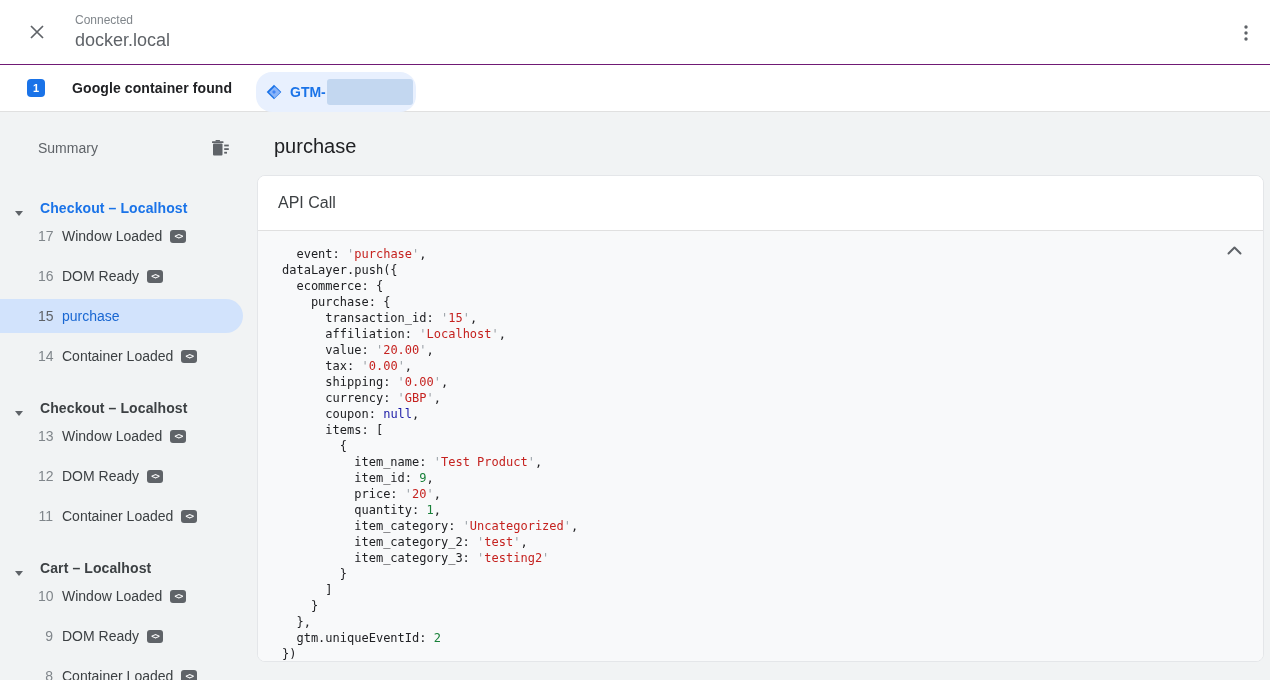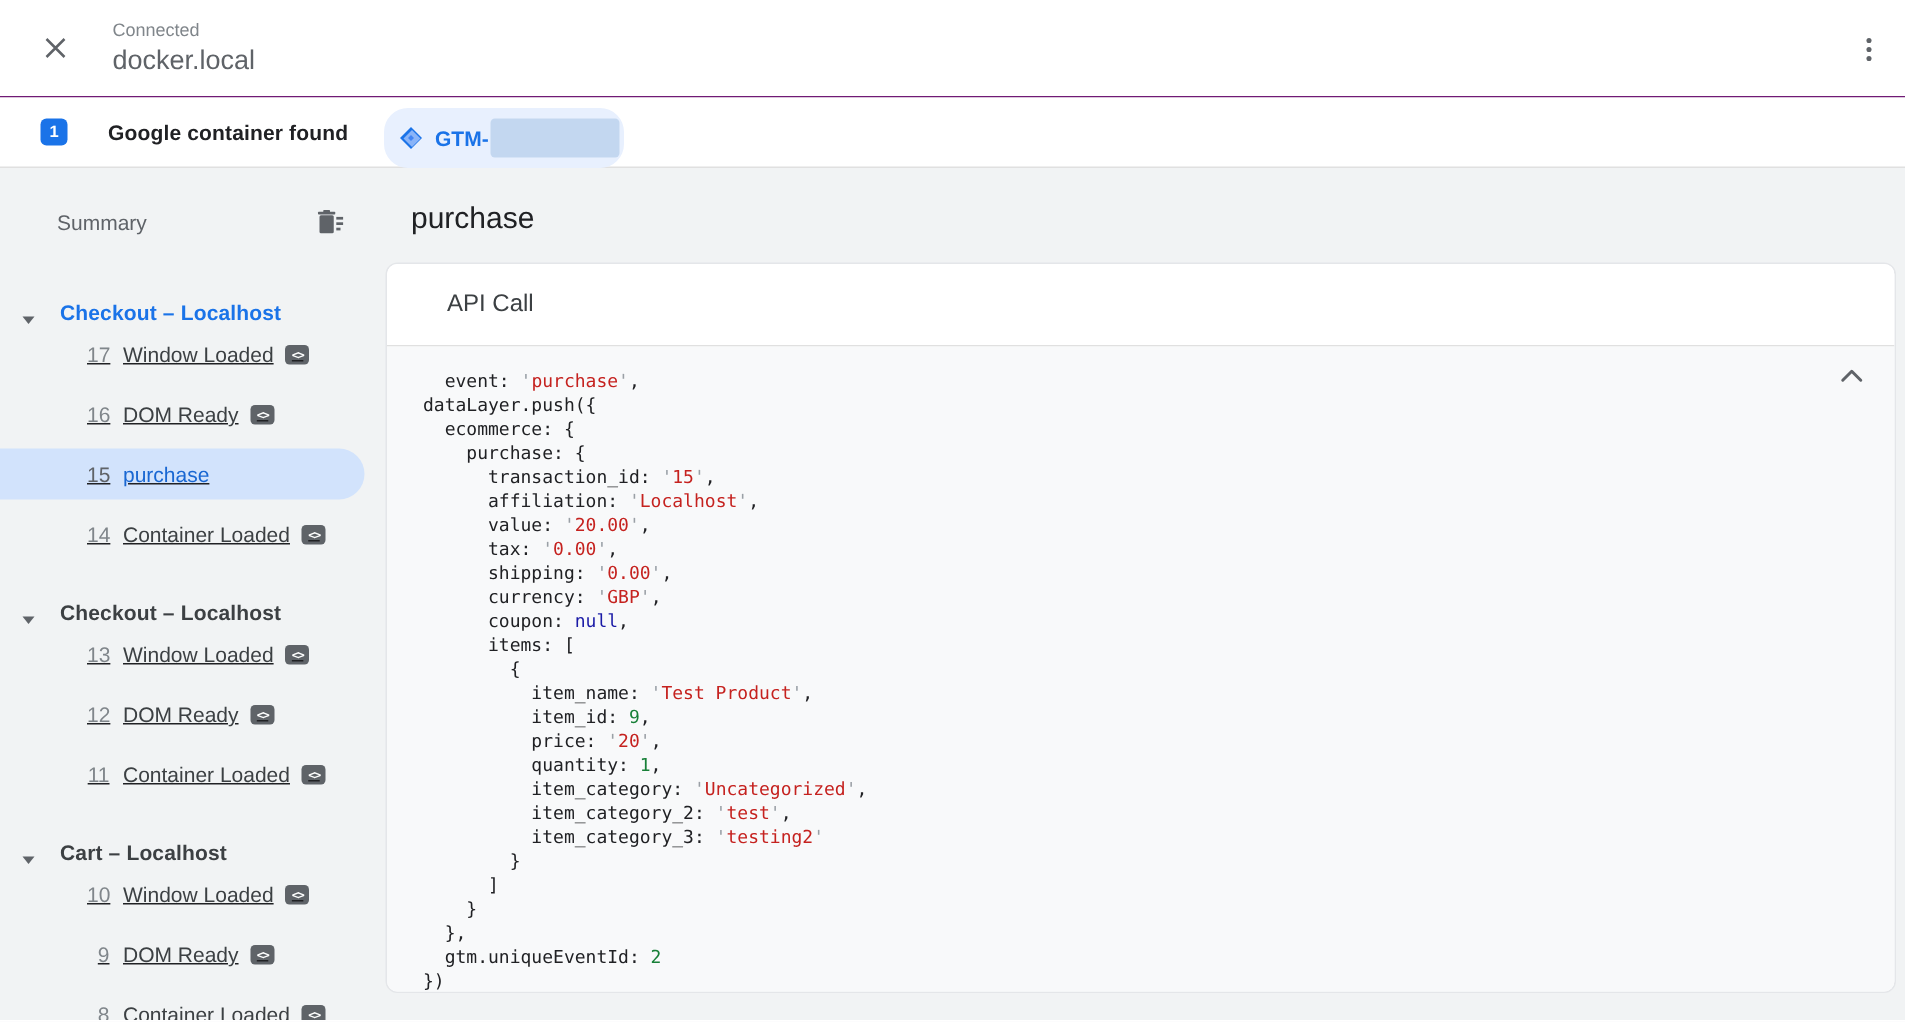--- a/index.html
+++ b/index.html
@@ -35,37 +35,37 @@
   .summary-row { margin-top: 22px; height: 28px; display: flex; align-items: center;
                  justify-content: space-between; padding: 0 27px 0 38px; cursor: pointer; }
   .summary-label { font-size: 14px; color: #5f6368; }
   .trash-btn { width: 20px; height: 20px; display: flex; align-items: center; justify-content: center; cursor: pointer; }
   .groups { margin-top: 14px; }
   .group-header { height: 40px; display: flex; align-items: flex-end; padding-left: 15px; cursor: pointer; }
   .tri { width: 0; height: 0; border-left: 4.5px solid transparent; border-right: 4.5px solid transparent;
          border-top: 5px solid #5f6368; margin-right: 17px; flex: none; }
   .group-label { font-size: 14px; font-weight: bold; color: #3c4043; letter-spacing: .1px; }
   .group-label.hl { color: #1a73e8; }
-  .event-row { height: 40px; display: flex; align-items: center; padding-left: 58px; font-size: 14px; cursor: pointer; text-decoration: underline; }
+  .event-row { height: 40px; display: flex; align-items: center; padding-left: 38px; font-size: 14px; cursor: pointer; }
   .event-row .num { width: 15px; text-align: right; color: #80868b; flex: none; }
   .event-row .label { margin-left: 9px; color: #3c4043; }
   .event-row .badge { margin-left: 8px; width: 16px; height: 13px; background: #5f6368; border-radius: 3px;
                       color: #fff; font: bold 8px "DejaVu Sans Mono", monospace; letter-spacing: -1px;
                       display: flex; align-items: center; justify-content: center; }
   .event-row.selected { height: 34px; margin: 3px 0; width: 243px; background: #d2e3fc;
                         border-radius: 0 17px 17px 0; }
   .event-row.selected .label { color: #1967d2; }
   .event-row.selected .num { color: #5f6368; }
 
   
   .main { flex: 1; min-width: 0; padding: 20px 6px 0 1px; }
   .page-title { margin-left: 17px; height: 28px; line-height: 28px; font-size: 20px; color: #202124; }
   .card { margin-top: 15px; background: #fff; border: 1px solid #e4e6e9; border-radius: 8px;
           overflow: hidden; height: 487px; }
-  .card-header { height: 55px; display: flex; align-items: center; padding-left: 40px;
+  .card-header { height: 55px; display: flex; align-items: center; padding-left: 20px;
                  font-size: 16px; color: #3c4043; border-bottom: 1px solid #e0e0e0; background: #fff; }
   .code-area { position: relative; background: #f8f9fa; padding: 15px 24px 0; height: 431px; }
   .code-line { font: 12px/16px "DejaVu Sans Mono", monospace; white-space: pre; height: 16px; }
   .tok-p { color: #202124; }
   .tok-s { color: #c5221f; }
   .tok-q { color: #9aa0a6; }
   .tok-k { color: #1a1aa6; }
   .tok-n { color: #188038; }
   .collapse-btn { position: absolute; top: 12px; right: 20px; width: 18px; height: 14px;
                   display: flex; align-items: center; justify-content: center; cursor: pointer; }

